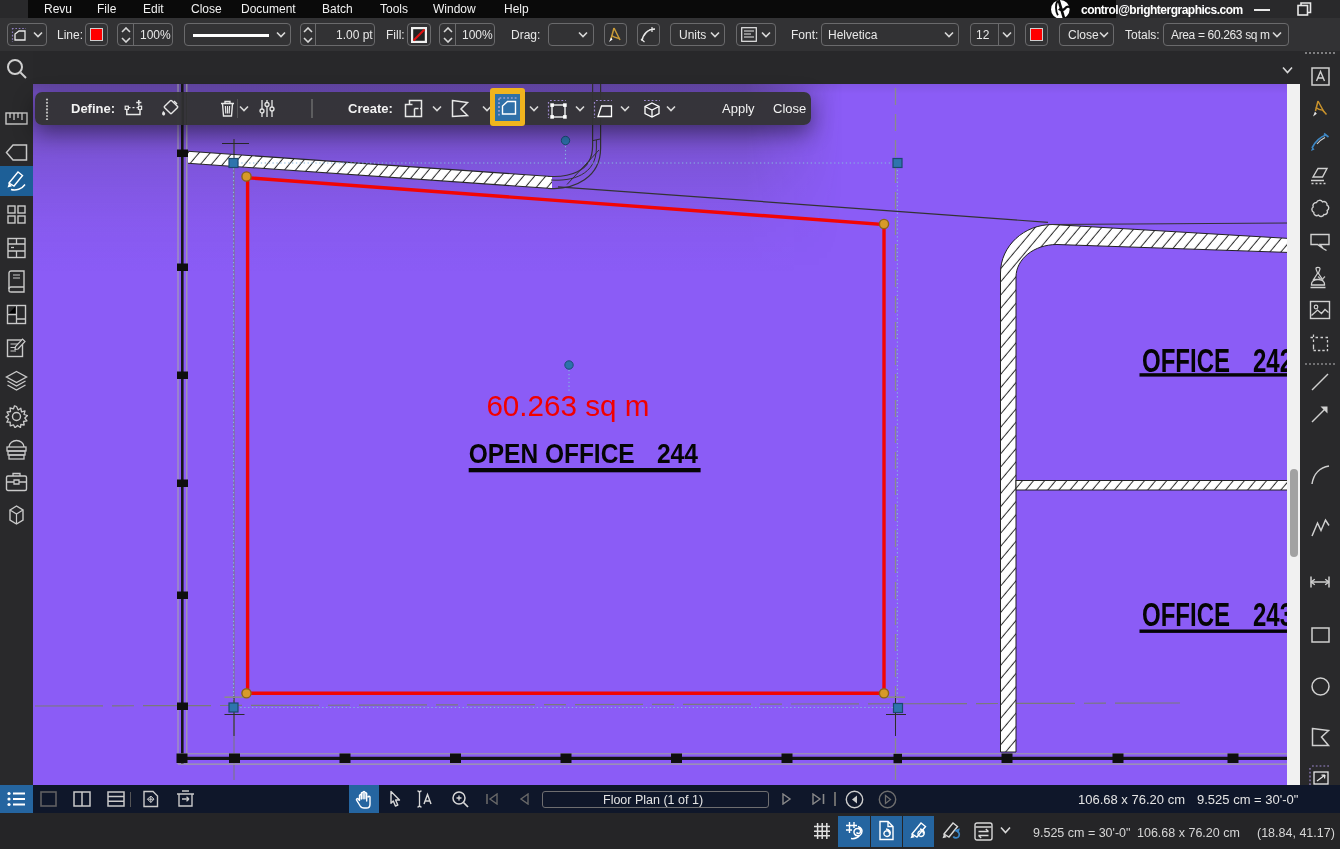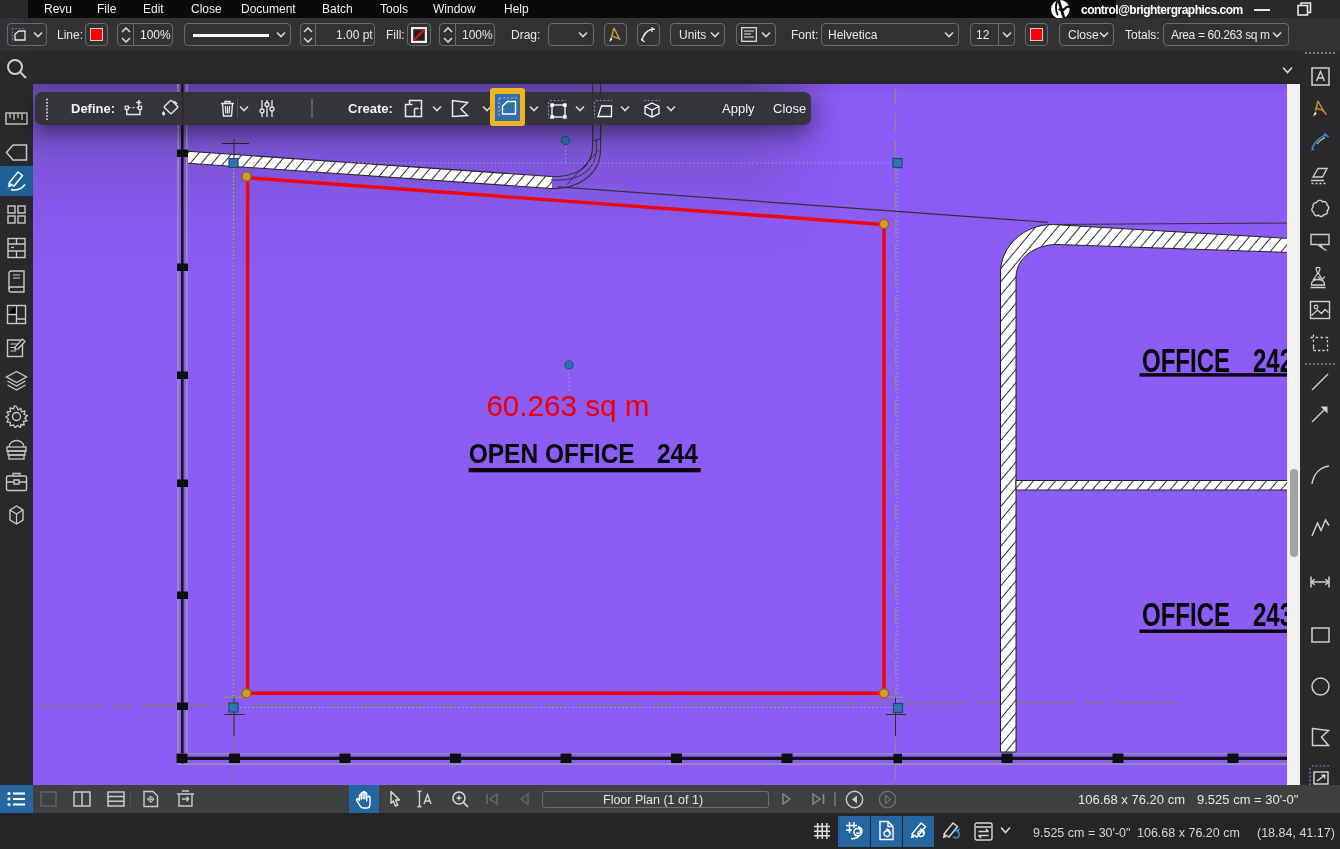--- a/index.html
+++ b/index.html
@@ -19,21 +19,21 @@
   #tab1 { position:absolute; left:0; top:1px; width:195px; height:32px; background:#3a3a3c; color:#e4e4e4; font-size:12px; letter-spacing:-0.4px; }
   
   #lsb { left:0; top:51px; width:33px; height:734px; background:#29292b; }
   #rsb { left:1300px; top:51px; width:40px; height:734px; background:#29292b; }
   
   #canvas { left:33px; top:84px; width:1267px; height:701px; background:#8b5cf6; }
   
   #ftb { left:35px; top:92px; width:776px; height:33px; background:rgba(52,52,54,0.97); border-radius:7px;
          box-shadow:0 8px 22px rgba(0,0,0,0.45); color:#f2f2f2; font-size:13px; }
   
-  #navbar { left:0; top:785px; width:1340px; height:28px; background:#404040; color:#e4e4e4; font-size:13px; }
+  #navbar { left:0; top:785px; width:1340px; height:28px; background:#0f172a; color:#e4e4e4; font-size:13px; }
   #statusbar { left:0; top:813px; width:1340px; height:36px; background:#252527; color:#d6d6d6; font-size:12.5px; }
 </style>
 </head>
 <body>
 
 <div id="menubar" class="abs">
   <span class="mi" style="left:16px">Revu</span>
   <span class="mi" style="left:69px">File</span>
   <span class="mi" style="left:115px">Edit</span>
   <span class="mi" style="left:163px">Close</span>

